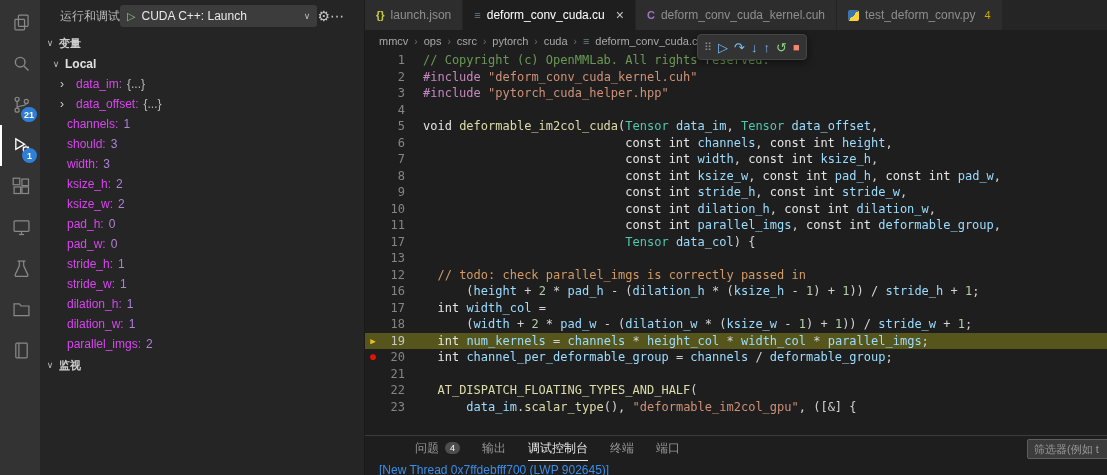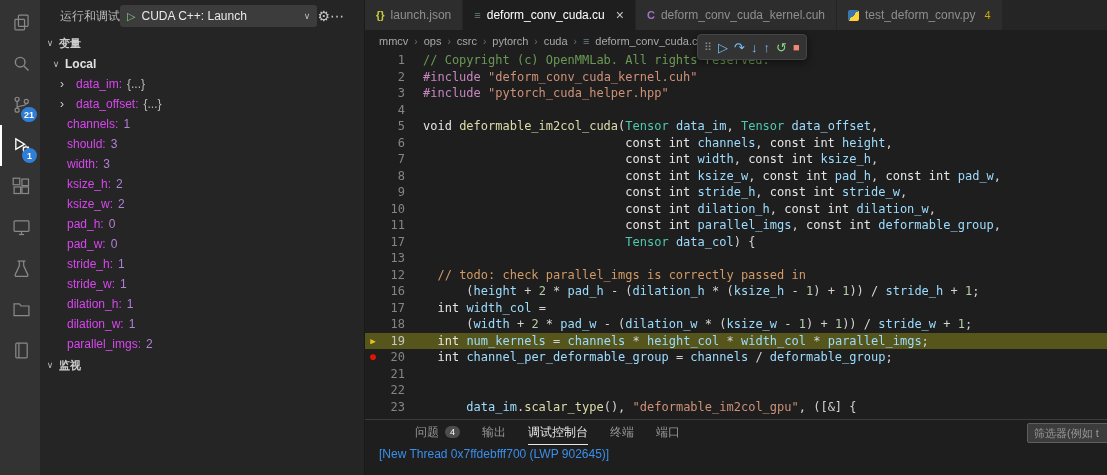--- a/index.html
+++ b/index.html
@@ -66,21 +66,21 @@
   .tk-vr{color:#9cdcfe}
   .tk-st{color:#ce9178}
   .tk-nu{color:#b5cea8}
   .tk-pl{color:#d4d4d4}
 
   .debug-toolbar{position:absolute;left:332px;top:34px;height:26px;z-index:10;background:#333333;border:1px solid #454545;border-radius:4px;display:flex;align-items:center;gap:6px;padding:0 6px;box-shadow:0 2px 8px rgba(0,0,0,.55)}
   .dt-grip{color:#8a8a8a;font-size:11px;cursor:grab}
   .dt-btn{font-size:13px;cursor:pointer;line-height:1}
 
   
-  .panel{height:56px;border-top:1px solid #3c3c3c;flex-shrink:0;background:#1e1e1e;position:relative}
+  .panel{height:40px;border-top:1px solid #3c3c3c;flex-shrink:0;background:#1e1e1e;position:relative}
   .panel-tabs{height:25px;display:flex;align-items:stretch;gap:22px;padding-left:50px;font-size:12px}
   .ptab{color:#969696;display:flex;align-items:center;gap:6px;border-bottom:1px solid transparent;cursor:pointer;white-space:nowrap}
   .ptab.active{color:#e7e7e7;border-bottom-color:#e7e7e7}
   .ptab-badge{background:#4d4d4d;color:#ffffff;font-size:9px;border-radius:9px;padding:1px 5px}
   .panel-filter{position:absolute;right:-12px;top:3px;width:92px;height:20px;background:#3c3c3c;border:1px solid #5f5f5f;color:#989898;font-size:11px;display:flex;align-items:center;padding:0 6px;overflow:hidden;white-space:nowrap;border-radius:2px}
   .console{font-family:Liberation Sans, sans-serif;font-size:12px;color:#3b8eea;padding:2px 0 0 14px;white-space:pre;overflow:hidden}
 </style>
 </head>
 <body>
 
@@ -307,21 +307,21 @@
           <div class="code-line"><span class="gut-ico"></span><span class="line-num">11</span><span class="code-text"><span class="tk-pl">                            </span><span class="tk-kw">const int</span><span class="tk-pl"> </span><span class="tk-vr">parallel_imgs</span><span class="tk-pl">, </span><span class="tk-kw">const int</span><span class="tk-pl"> </span><span class="tk-vr">deformable_group</span><span class="tk-pl">,</span></span></div>
           <div class="code-line"><span class="gut-ico"></span><span class="line-num">17</span><span class="code-text"><span class="tk-pl">                            </span><span class="tk-ty">Tensor</span><span class="tk-pl"> </span><span class="tk-vr">data_col</span><span class="tk-pl">) {</span></span></div>
           <div class="code-line"><span class="gut-ico"></span><span class="line-num">13</span><span class="code-text"><span class="tk-pl">  </span></span></div>
           <div class="code-line"><span class="gut-ico"></span><span class="line-num">12</span><span class="code-text"><span class="tk-pl">  </span><span class="tk-td">// todo: check parallel_imgs is correctly passed in</span></span></div>
           <div class="code-line"><span class="gut-ico"></span><span class="line-num">16</span><span class="code-text"><span class="tk-pl">      (</span><span class="tk-vr">height</span><span class="tk-pl"> + </span><span class="tk-nu">2</span><span class="tk-pl"> * </span><span class="tk-vr">pad_h</span><span class="tk-pl"> - (</span><span class="tk-vr">dilation_h</span><span class="tk-pl"> * (</span><span class="tk-vr">ksize_h</span><span class="tk-pl"> - </span><span class="tk-nu">1</span><span class="tk-pl">) + </span><span class="tk-nu">1</span><span class="tk-pl">)) / </span><span class="tk-vr">stride_h</span><span class="tk-pl"> + </span><span class="tk-nu">1</span><span class="tk-pl">;</span></span></div>
           <div class="code-line"><span class="gut-ico"></span><span class="line-num">17</span><span class="code-text"><span class="tk-pl">  </span><span class="tk-kw">int</span><span class="tk-pl"> </span><span class="tk-vr">width_col</span><span class="tk-pl"> =</span></span></div>
           <div class="code-line"><span class="gut-ico"></span><span class="line-num">18</span><span class="code-text"><span class="tk-pl">      (</span><span class="tk-vr">width</span><span class="tk-pl"> + </span><span class="tk-nu">2</span><span class="tk-pl"> * </span><span class="tk-vr">pad_w</span><span class="tk-pl"> - (</span><span class="tk-vr">dilation_w</span><span class="tk-pl"> * (</span><span class="tk-vr">ksize_w</span><span class="tk-pl"> - </span><span class="tk-nu">1</span><span class="tk-pl">) + </span><span class="tk-nu">1</span><span class="tk-pl">)) / </span><span class="tk-vr">stride_w</span><span class="tk-pl"> + </span><span class="tk-nu">1</span><span class="tk-pl">;</span></span></div>
           <div class="code-line current"><span class="gut-ico arrow">▶</span><span class="line-num">19</span><span class="code-text"><span class="tk-pl">  </span><span class="tk-kw">int</span><span class="tk-pl"> </span><span class="tk-vr">num_kernels</span><span class="tk-pl"> = </span><span class="tk-vr">channels</span><span class="tk-pl"> * </span><span class="tk-vr">height_col</span><span class="tk-pl"> * </span><span class="tk-vr">width_col</span><span class="tk-pl"> * </span><span class="tk-vr">parallel_imgs</span><span class="tk-pl">;</span></span></div>
           <div class="code-line"><span class="gut-ico bp">●</span><span class="line-num">20</span><span class="code-text"><span class="tk-pl">  </span><span class="tk-kw">int</span><span class="tk-pl"> </span><span class="tk-vr">channel_per_deformable_group</span><span class="tk-pl"> = </span><span class="tk-vr">channels</span><span class="tk-pl"> / </span><span class="tk-vr">deformable_group</span><span class="tk-pl">;</span></span></div>
           <div class="code-line"><span class="gut-ico"></span><span class="line-num">21</span><span class="code-text"></span></div>
-          <div class="code-line"><span class="gut-ico"></span><span class="line-num">22</span></div>
+          <div class="code-line"><span class="gut-ico"></span><span class="line-num">22</span><span class="code-text"><span class="tk-pl">  </span><span class="tk-fn">AT_DISPATCH_FLOATING_TYPES_AND_HALF</span><span class="tk-pl">(</span></span></div>
           <div class="code-line"><span class="gut-ico"></span><span class="line-num">23</span><span class="code-text"><span class="tk-pl">      </span><span class="tk-vr">data_im</span><span class="tk-pl">.</span><span class="tk-fn">scalar_type</span><span class="tk-pl">(), </span><span class="tk-st">"deformable_im2col_gpu"</span><span class="tk-pl">, ([&amp;] {</span></span></div>
         </div>
     </div>
     <div class="debug-toolbar">
         <span class="dt-grip">⠿</span>
         <span class="dt-btn" style="color: rgb(117, 190, 255);">▷</span>
         <span class="dt-btn" style="color: rgb(117, 190, 255);">↷</span>
         <span class="dt-btn" style="color: rgb(117, 190, 255);">↓</span>
         <span class="dt-btn" style="color: rgb(117, 190, 255);">↑</span>
         <span class="dt-btn" style="color: rgb(137, 209, 133);">↺</span>

